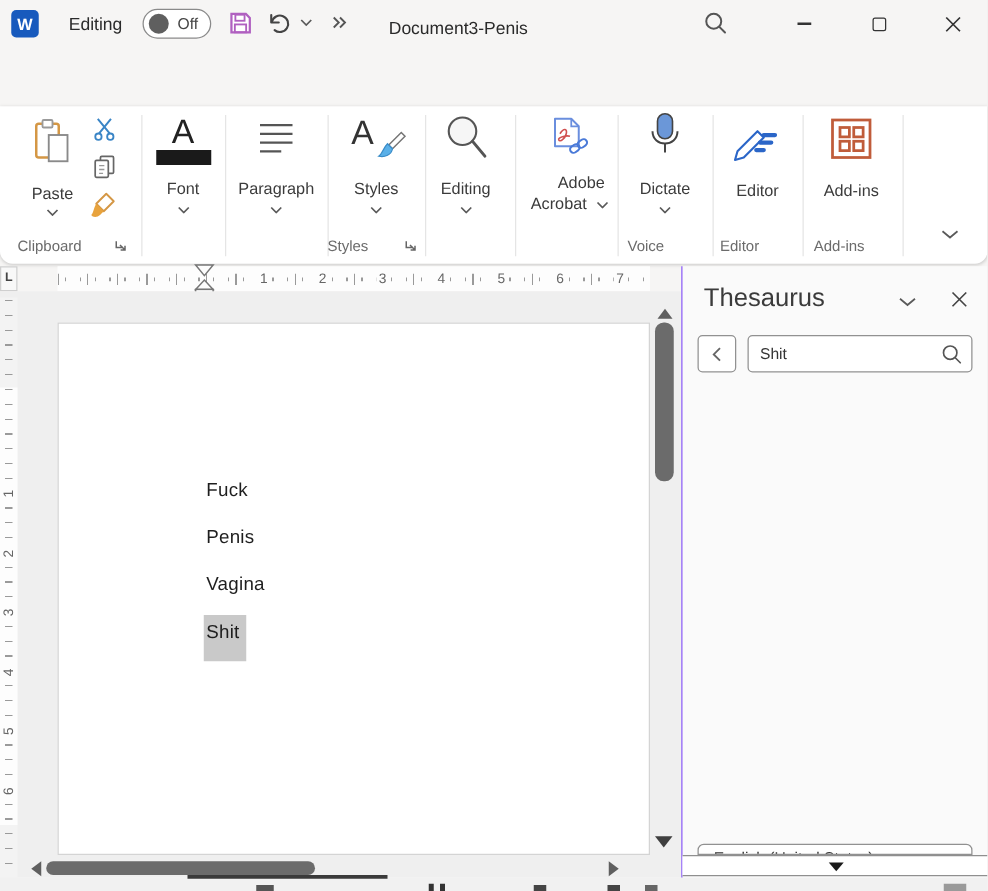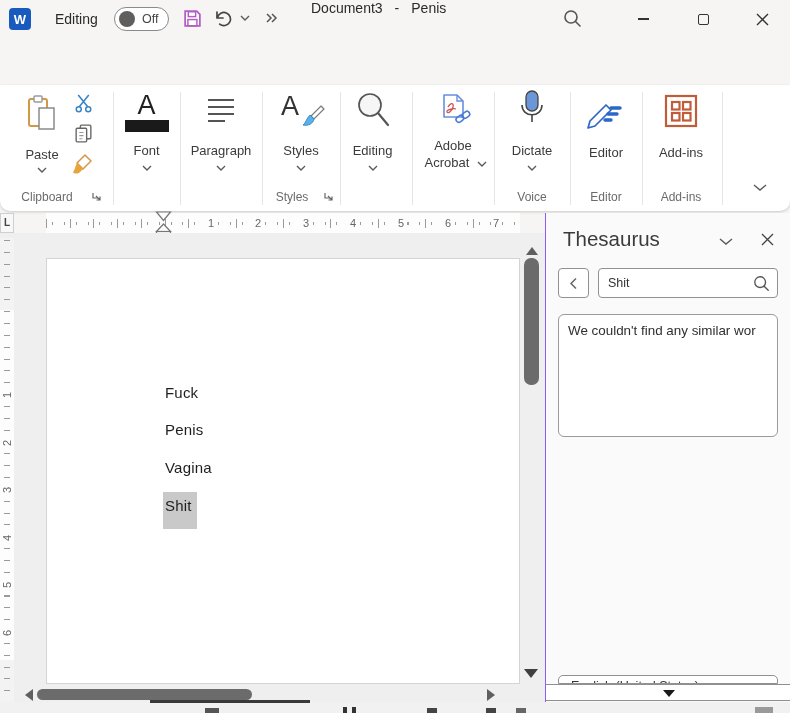--- a/index.html
+++ b/index.html
@@ -13,21 +13,21 @@
   .knob{width:16px;height:16px;border-radius:50%;background:#5f5f5f}
   .winbtn{display:flex;align-items:center;justify-content:center;width:34px;height:30px}
   
   .tab{position:absolute;top:50px;height:31px;line-height:31px;font-size:14.5px;color:#383838;text-align:center;white-space:nowrap;overflow:hidden;cursor:default}
   .tabsep{position:absolute;top:57px;width:1px;height:18px;background:#d8d8d8}
   .pillbtn{position:absolute;top:53px;height:30px;border:1px solid #8f8f8f;border-radius:6px;background:#fff;display:flex;align-items:center;justify-content:center;gap:4px}
   
   #ribbon{position:absolute;left:0;top:85px;width:790px;height:126px;background:#fff;border-radius:0 0 10px 10px;box-shadow:0 1px 3px rgba(0,0,0,.18)}
   .divider{position:absolute;top:7px;height:113px;width:1px;background:#e5e5e5}
   .rlabel{position:absolute;font-size:13px;color:#3b3b3b;text-align:center;white-space:nowrap}
-  .glabel{position:absolute;top:105px;font-size:12px;color:#6b6b6b;text-align:center;white-space:nowrap}
+  .glabel{position:absolute;top:105px;font-size:12px;color:#6b6b6b;white-space:nowrap}
   .chev path{stroke:#5a5a5a;stroke-width:1.4;fill:none}
   
   .hnum{position:absolute;font-size:11px;line-height:14px;color:#666;background:#fdfdfd;padding:0 2px}
   .vnum{position:absolute;left:0;width:14px;height:12px;font-size:11px;line-height:12px;color:#666;background:#fdfdfd;text-align:center;transform:rotate(-90deg)}
   
   .doc-line{position:absolute;left:165px;font-size:15px;color:#1e1e1e;letter-spacing:.2px;white-space:nowrap}
   
   .thumb{background:#6b6b6b;border-radius:7px}
   .tri{width:0;height:0}
   
@@ -65,21 +65,21 @@
     <div class="abs" style="left:240px;top:15px">
       <svg class="chev" width="10" height="6" viewBox="0 0 10 6">
           <path d="M1 1 L5 5 L9 1"></path>
         </svg>
     </div>
     <div class="abs" style="left:264px;top:11px">
       <svg width="14" height="14" viewBox="0 0 14 14">
         <path d="M3 3 L7 7 L3 11 M8 3 L12 7 L8 11" fill="none" stroke="#555" stroke-width="1.5"></path>
       </svg>
     </div>
-    <div class="abs" style="left:311px;top:0;display:flex;gap:12px">
+    <div class="abs" style="left:311px;top:14px;display:flex;">
       <span class="tb-text">Document3</span>
       <span class="tb-text">-</span>
       <span class="tb-text">Penis</span>
     </div>
     <div class="abs" style="left:563px;top:9px">
       <svg width="19" height="19" viewBox="0 0 19 19">
         <circle cx="8" cy="8" r="6" fill="none" stroke="#555" stroke-width="1.6"></circle>
         <path d="M12.5 12.5 L17 17" stroke="#555" stroke-width="1.6" stroke-linecap="round"></path>
       </svg>
     </div>
@@ -249,21 +249,21 @@
     <div class="abs" style="left:414px;top:6px;width:78px;height:92px">
       <svg width="36" height="34" viewBox="0 0 36 34" style="margin:2px auto 0">
         <path d="M9 2 h13 l6 6 v16 h-19 z" fill="#fff" stroke="#6a8ede" stroke-width="1.6" stroke-linejoin="round"></path>
         <path d="M22 2 v6 h6" fill="none" stroke="#6a8ede" stroke-width="1.4"></path>
         <path d="M13 14 c3 -5 6 -4 5 0 c-1 4 -5 7 -6 5 c-1 -2 6 -4 9 -3" fill="none" stroke="#d05050" stroke-width="1.3"></path>
         <g fill="none" stroke="#4a7ad8" stroke-width="1.6">
           <rect x="21" y="23" width="8" height="5.5" rx="2.7" transform="rotate(-35 25 26)"></rect>
           <rect x="27" y="19" width="8" height="5.5" rx="2.7" transform="rotate(-35 31 22)"></rect>
         </g>
       </svg>
-      <div class="rlabel" style="left:0;top:47px;width:78px">Adobe</div>
+      <div class="rlabel" style="left:12px;top:47px;width:78px">Adobe</div>
       <div class="rlabel" style="left:0;top:64px;width:66px">Acrobat</div>
       <svg class="chev" width="10" height="6" viewBox="0 0 10 6" style="position:absolute;left:63px;top:70px">
           <path d="M1 1 L5 5 L9 1"></path>
         </svg>
     </div>
     <div class="divider" style="left:494px"></div>
 
     <div class="abs" style="left:498px;top:4px;width:68px;height:94px">
       <svg width="32" height="38" viewBox="0 0 32 38" style="margin:0 auto">
         <rect x="10" y="2" width="12" height="20" rx="6" fill="#6b97d8" stroke="#444" stroke-width="1.3"></rect>
@@ -373,23 +373,20 @@
       </svg>
     </div>
     <div class="ths-box" style="left:52px;top:55px;width:180px;height:30px">
       <input class="ths-input" value="Shit" style="">
       <svg width="17" height="17" viewBox="0 0 19 19" style="position:absolute;right:7px;top:6px">
         <circle cx="8" cy="8" r="6" fill="none" stroke="#555" stroke-width="1.5"></circle>
         <path d="M12.5 12.5 L17 17" stroke="#555" stroke-width="1.5" stroke-linecap="round"></path>
       </svg>
     </div>
 
-    <div class="ths-box" style="left:12px;top:101px;width:220px;height:123px;border-radius:6px;border-color:#9a9a9a">
-      <div style="padding:8px 2px 0 9px;font-size:13.4px;color:#2f2f2f;white-space:nowrap;overflow:hidden">We couldn't find any similar wor</div>
-    </div>
 
     <div class="ths-box" style="left:12px;top:462px;width:220px;height:9px;border-radius:5px 5px 0 0;overflow:hidden">
       <div style="padding:3px 0 0 12px;font-size:12.5px;color:#333;white-space:nowrap">English (United States)</div>
     </div>
     <div class="abs" style="left:0;top:471px;width:245px;height:17px;background:#fff;border-top:1px solid #8f8f8f;border-bottom:1px solid #8f8f8f">
       <div class="tri" style="margin:5px auto 0;border-left:6px solid transparent;border-right:6px solid transparent;border-top:7px solid #1a1a1a"></div>
     </div>
   </div>
 
   <div class="abs" style="left:0;top:702px;width:790px;height:11px;background:#f1f1f1"></div>

